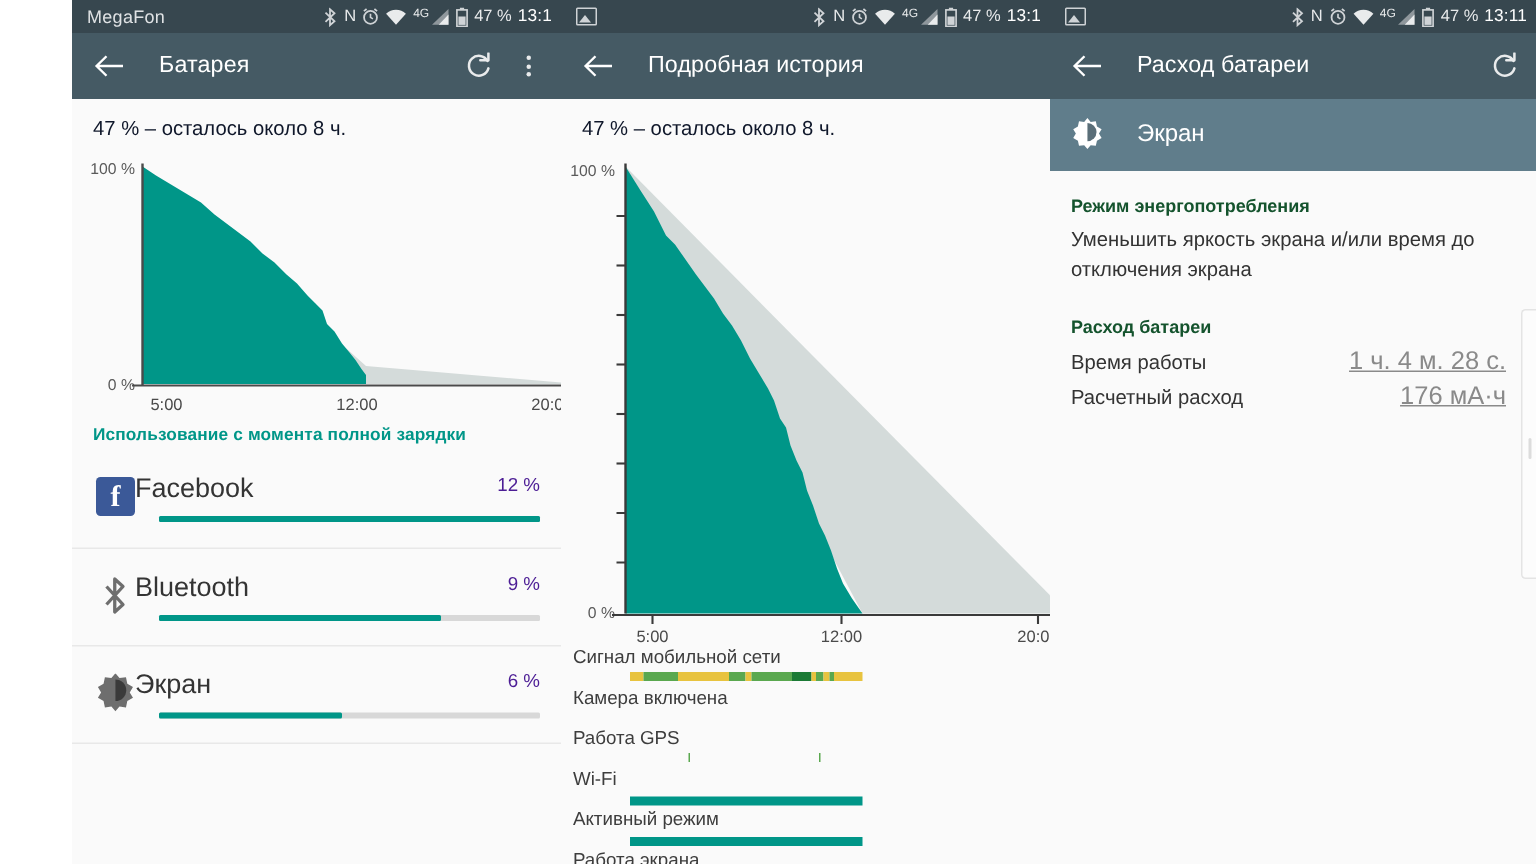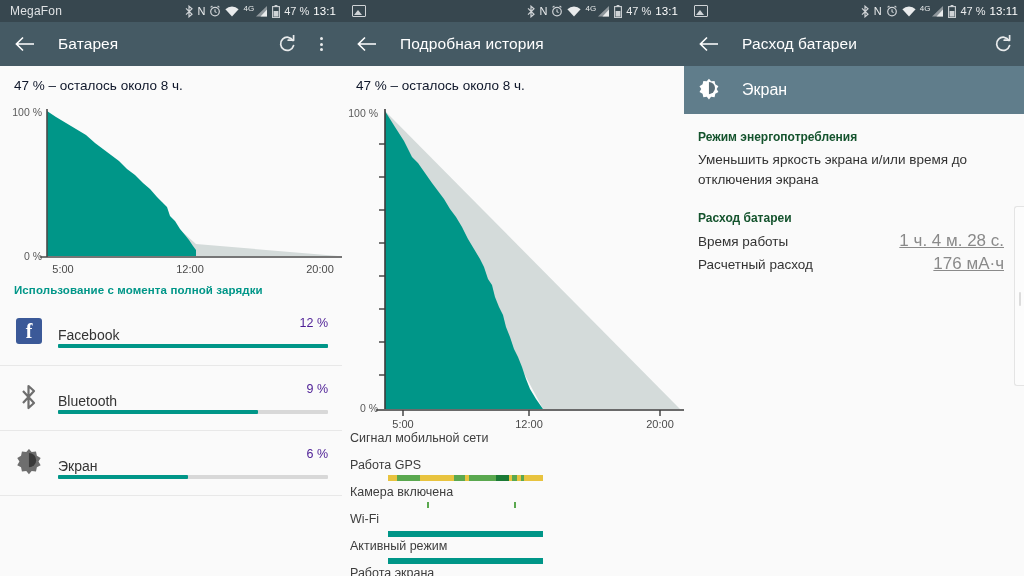--- a/index.html
+++ b/index.html
@@ -3,21 +3,21 @@
 <meta charset="utf-8">
 <title>Battery screenshots</title>
 <style>
   * { box-sizing: border-box; margin: 0; padding: 0; }
   html, body {
     width: 1024px; height: 576px;
     font-family: "Liberation Sans", "DejaVu Sans", sans-serif;
     background: #ffffff;
     overflow: hidden;
   }
-  .screens { display: flex; width: 1024px; height: 516px; }
+  .screens { display: flex; width: 1024px; height: 516px; padding-left: 48px; }
   .panel { position: relative; height: 576px; overflow: hidden; background: #fafafa; }
   .panel-1 { width: 342px; }
   .panel-2 { width: 342px; }
   .panel-3 { width: 340px; }
 
   
   .statusbar {
     height: 22px; background: #37474f;
     display: flex; align-items: center;
     padding: 0 6px 0 10px;
@@ -77,22 +77,22 @@
     border-top: 1px solid #e8e8e8;
     background: #fafafa;
   }
   .usage-row:first-child { border-top: none; }
   .row-icon {
     position: absolute; left: 14px; top: 16px;
     width: 30px; height: 30px;
     display: flex; align-items: center; justify-content: center;
   }
   .row-label {
-    position: absolute; left: 58px; top: 15px;
-    font-size: 14px; color: #343434; margin-top: 12px;
+    position: absolute; left: 42px; top: 15px;
+    font-size: 18px; color: #343434;
   }
   .row-pct {
     position: absolute; right: 14px; top: 16px;
     font-size: 12.5px; color: #4c1d95;
   }
   .row-bar {
     position: absolute; left: 58px; right: 14px; top: 44px;
     height: 4px; background: #d8d8d8; border-radius: 1px;
   }
   .row-bar > span { display: block; height: 100%; background: #009688; border-radius: 1px; }
@@ -377,41 +377,41 @@
           <text class="tick-label" x="318" y="329" text-anchor="middle">20:00</text>
         </svg>
       </div>
 
       <div class="timeline">
 
         <div class="tl-row">
           <span class="tl-label">Сигнал мобильной сети</span>
         </div>
         <div class="tl-row">
-          <span class="tl-label">Работа GPS</span>
-        </div>
-        <div class="tl-row">
           <span class="tl-label">Камера включена</span>
           <span class="tl-track" style="top:-10px">
             <span class="tl-seg" style="left:0;width:9px;background:#e8c33f"></span>
             <span class="tl-seg" style="left:9px;width:23px;background:#5aa84f"></span>
             <span class="tl-seg" style="left:32px;width:8px;background:#e8c33f"></span>
             <span class="tl-seg" style="left:40px;width:26px;background:#e8c33f"></span>
             <span class="tl-seg" style="left:66px;width:11px;background:#5aa84f"></span>
             <span class="tl-seg" style="left:77px;width:4px;background:#e8c33f"></span>
             <span class="tl-seg" style="left:81px;width:27px;background:#5aa84f"></span>
             <span class="tl-seg" style="left:108px;width:13px;background:#1b7a35"></span>
             <span class="tl-seg" style="left:121px;width:3px;background:#e8c33f"></span>
             <span class="tl-seg" style="left:124px;width:5px;background:#5aa84f"></span>
             <span class="tl-seg" style="left:129px;width:4px;background:#e8c33f"></span>
             <span class="tl-seg" style="left:133px;width:3px;background:#5aa84f"></span>
             <span class="tl-seg" style="left:136px;width:19px;background:#e8c33f"></span>
           </span>
         </div>
         <div class="tl-row">
+          <span class="tl-label">Работа GPS</span>
+        </div>
+        <div class="tl-row">
           <span class="tl-label">Wi-Fi</span>
           <span class="tl-track" style="top:-10px">
             <span class="tl-seg" style="left:39px;width:1.5px;background:#5aa84f"></span>
             <span class="tl-seg" style="left:126px;width:1.5px;background:#5aa84f"></span>
           </span>
         </div>
         <div class="tl-row">
           <span class="tl-label">Активный режим</span>
           <span class="tl-track" style="top:-8px">
             <span class="tl-seg" style="left:0;width:155px;background:#009688;height:6px"></span>

